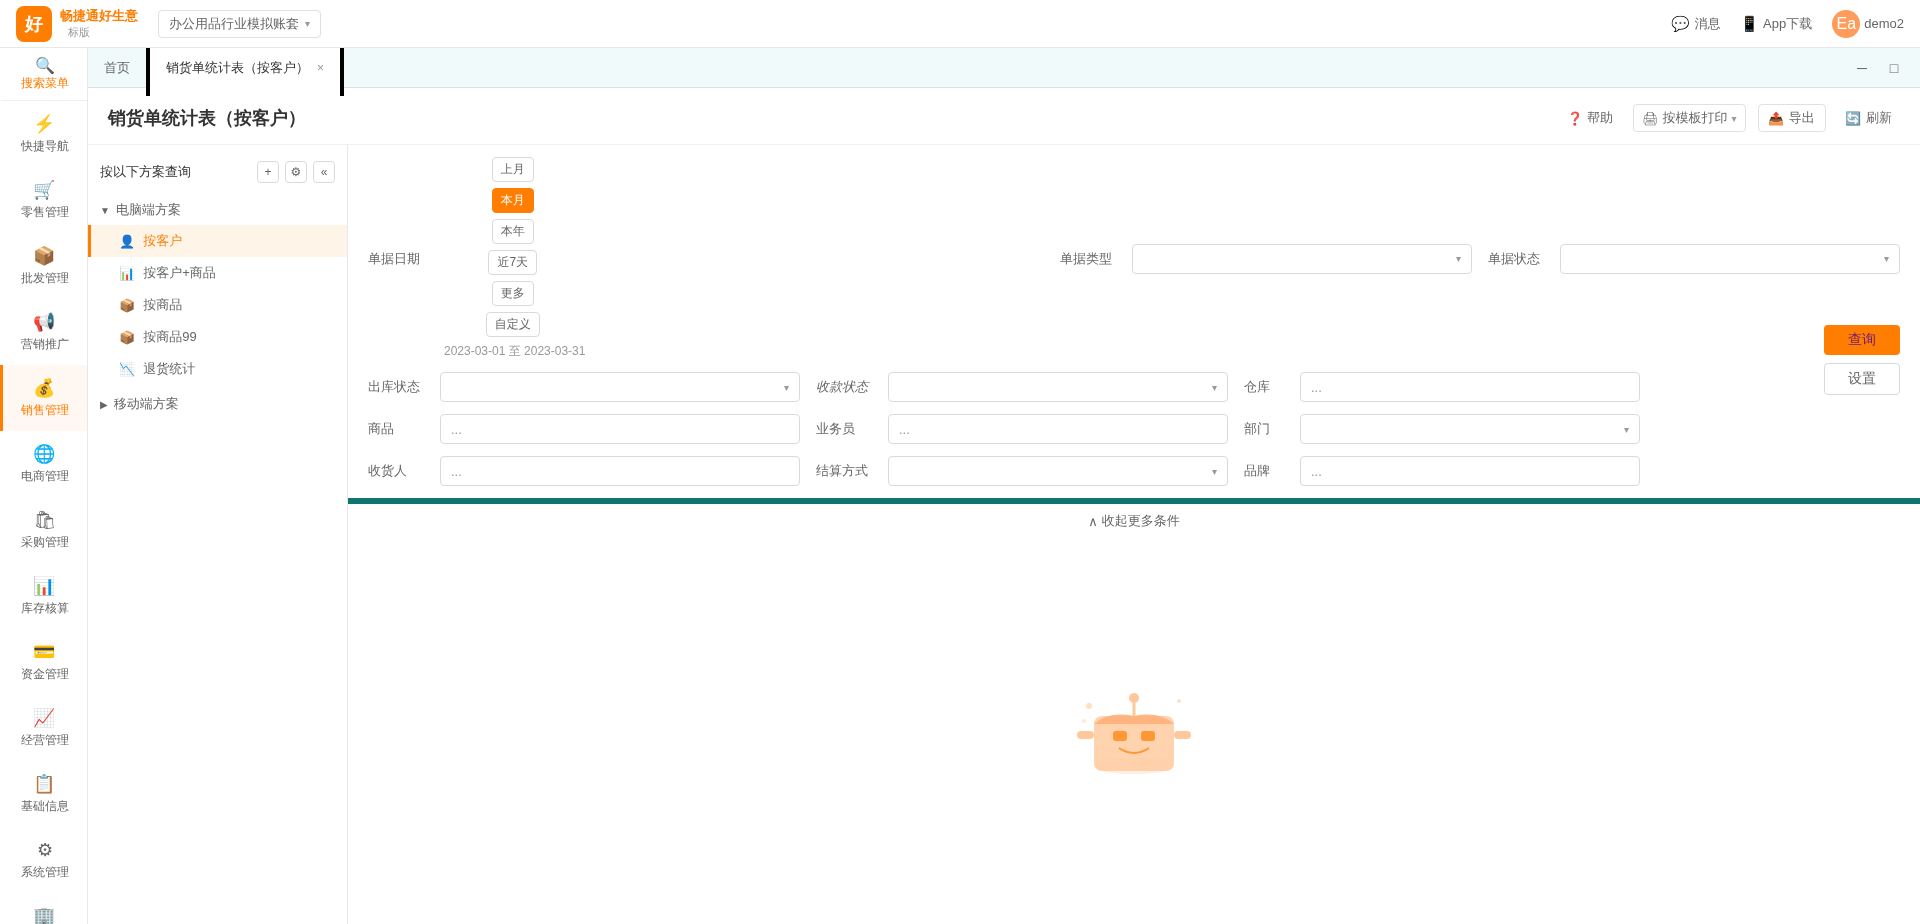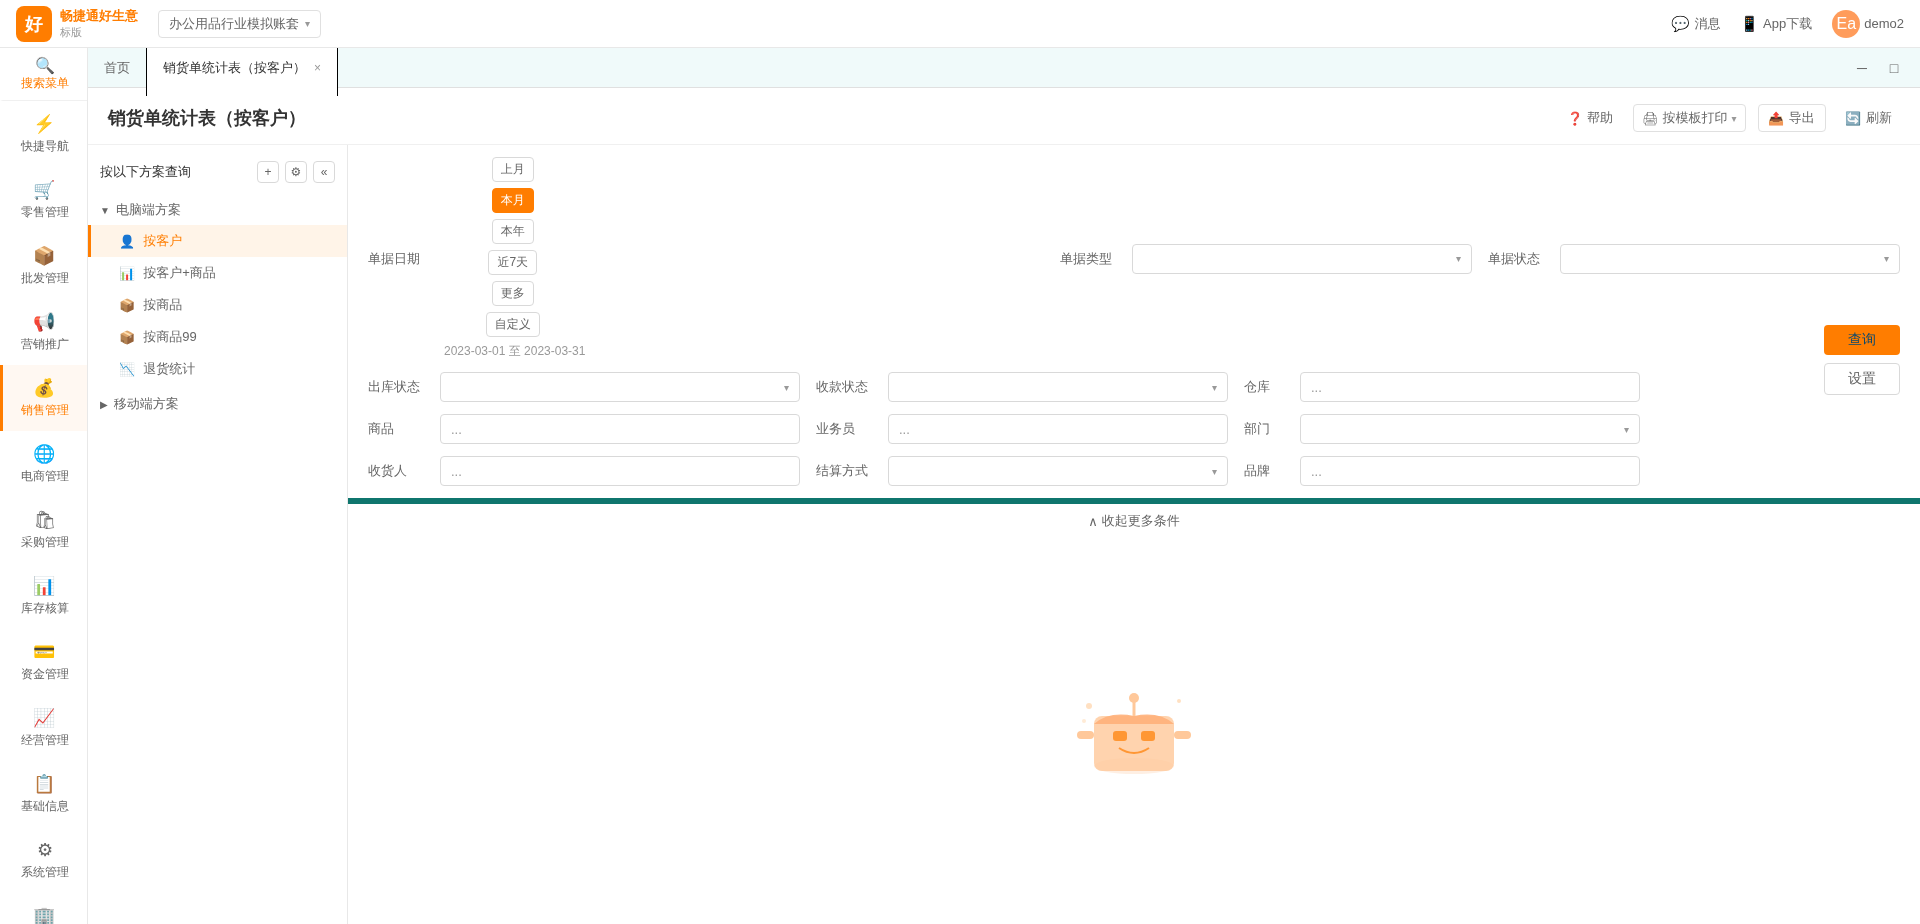--- a/index.html
+++ b/index.html
@@ -44,21 +44,21 @@
     }
     .tab-item {
       height: 56px;
       padding: 4px 16px;
       display: flex;
       align-items: center;
       gap: 8px;
       cursor: pointer;
       font-size: 13px;
       color: #666;
-      border-right: 1px solid #000000;
+      border-right: 4px solid #000000;
     }
     .tab-item.active {
       background: #fff;
       color: #333;
       font-weight: 500;
     }
     .tab-item .tab-close { color: #999; font-size: 12px; cursor: pointer; }
     .tab-icons { margin-left: auto; display: flex; align-items: center; gap: 4px; padding-right: 12px; }
     .tab-icon-btn { width: 28px; height: 28px; display: flex; align-items: center; justify-content: center; cursor: pointer; color: #666; font-size: 14px; }
 
@@ -100,39 +100,39 @@
     .filter-row:last-child { margin-bottom: 0; }
     .filter-label { font-size: 13px; color: #666; white-space: nowrap; min-width: 56px; }
     .filter-date-group { display: flex; align-items: center; gap: 6px; flex-direction: column; }
     .date-btn { padding: 3px 8px; border-radius: 4px; border: 1px solid #d9d9d9; font-size: 12px; cursor: pointer; color: #666; background: #fff; }
     .date-btn.active { background: #ff7d00; color: #fff; border-color: #ff7d00; }
     .date-range-text { font-size: 12px; color: #999; margin-left: 4px; }
     .filter-select { flex: 1; height: 30px; border: 1px solid #d9d9d9; border-radius: 4px; padding: 0 10px; font-size: 13px; color: #333; background: #fff; display: flex; align-items: center; justify-content: space-between; cursor: pointer; min-width: 0; }
     .filter-select-text { color: #999; font-size: 13px; }
     .filter-select-arrow { color: #999; font-size: 10px; }
     .collapse-filters { text-align: center; padding: 8px; color: #666; font-size: 13px; cursor: pointer; display: flex; align-items: center; justify-content: center; gap: 4px; }
-    .btn-query { padding: 6px 24px; background: #ff7d00; color: #0c4a6e; border: none; border-radius: 4px; font-size: 14px; cursor: pointer; }
+    .btn-query { padding: 6px 24px; background: #ff7d00; color: #701a75; border: none; border-radius: 4px; font-size: 14px; cursor: pointer; }
     .btn-settings { padding: 6px 16px; background: #fff; color: #666; border: 1px solid #d9d9d9; border-radius: 4px; font-size: 14px; cursor: pointer; }
 
     
     .empty-state { flex: 1; display: flex; align-items: center; justify-content: center; flex-direction: column; gap: 16px; padding: 40px; }
     .empty-hints { list-style: none; color: #999; font-size: 13px; line-height: 2; }
     .empty-hints li::before { content: ""; display: inline-block; width: 16px; height: 16px; border-radius: 50%; background: #e0e0e0; margin-right: 8px; vertical-align: middle; font-size: 11px; text-align: center; line-height: 16px; color: #fff; }
     .empty-hints li:nth-child(1)::before { content: "1"; background: #ccc; }
     .empty-hints li:nth-child(2)::before { content: "2"; background: #ccc; }
   </style>
 </head>
 <body>
 
 <div class="top-header">
   <div class="logo-area">
     <div class="logo-icon">好</div>
     <div style="display:flex;flex-direction:column;">
       <span style="font-size:13px;font-weight:600;color:#ff7d00;">畅捷通好生意</span>
-      <span style="font-size:11px;color:#999;">标版</span>
+      <span style="font-size:11px;color:#999;margin-left:8px;">标版</span>
     </div>
     <div class="selector-area" style="margin-left:12px;padding:4px 10px;border:1px solid #e0e0e0;border-radius:4px;display:flex;align-items:center;gap:6px;cursor:pointer;">
       <span>办公用品行业模拟账套</span>
       <span style="font-size:10px;color:#999;">▾</span>
     </div>
   </div>
   <div class="header-right">
     <div class="header-right-item">
       <span style="font-size:15px;">💬</span>
       <span>消息</span>
@@ -329,21 +329,21 @@
               <span class="filter-select-arrow">▾</span>
             </div>
           </div>
 
           <div class="filter-row">
             <span class="filter-label">出库状态</span>
             <div class="filter-select" style="flex:1;max-width:360px;">
               <span class="filter-select-text"></span>
               <span class="filter-select-arrow">▾</span>
             </div>
-            <span class="filter-label" style="min-width:56px;">收款状态</span>
+            <span class="filter-label" style="min-width:56px;font-style:italic;">收款状态</span>
             <div class="filter-select" style="flex:1;max-width:340px;">
               <span class="filter-select-text"></span>
               <span class="filter-select-arrow">▾</span>
             </div>
             <span class="filter-label" style="min-width:40px;">仓库</span>
             <div class="filter-select" style="flex:1;max-width:340px;">
               <span class="filter-select-text" style="color:#999;">...</span>
             </div>
           </div>
 

